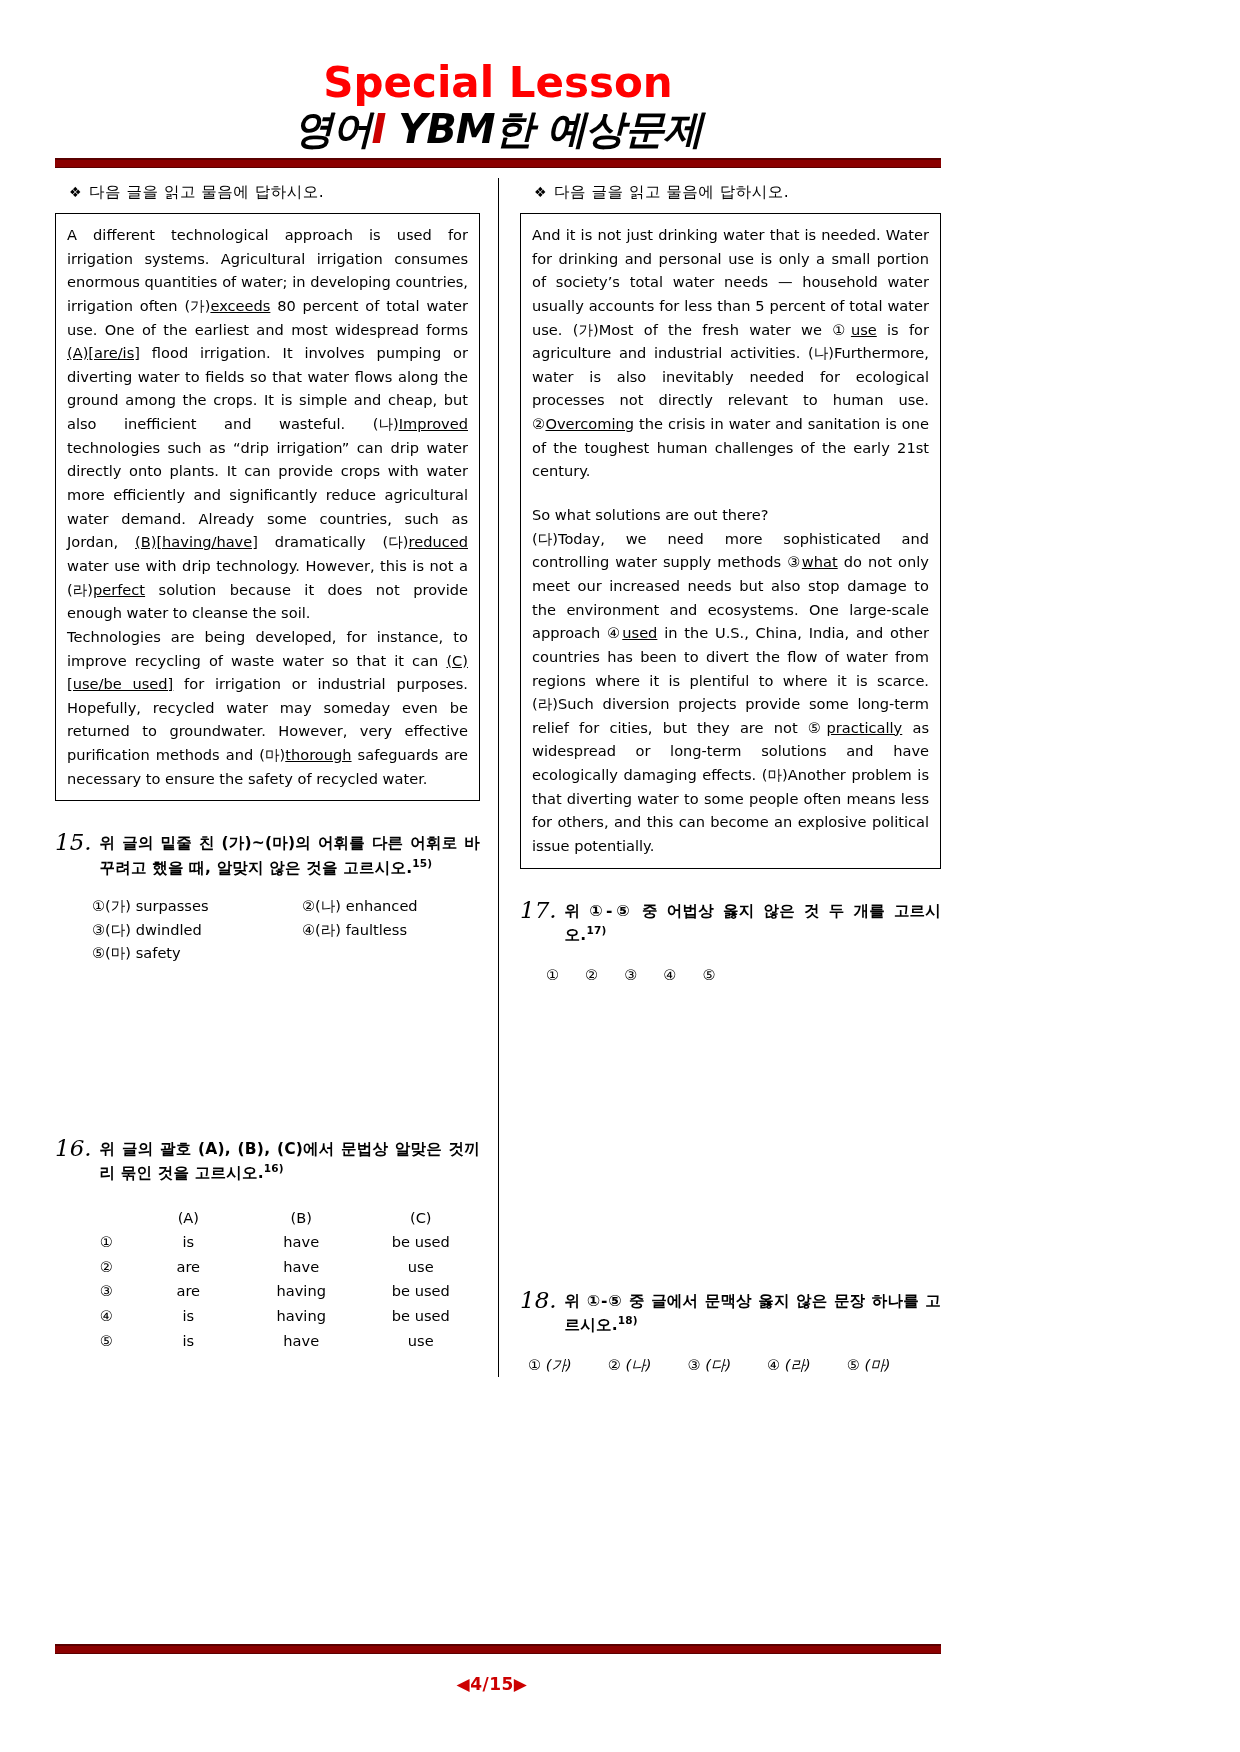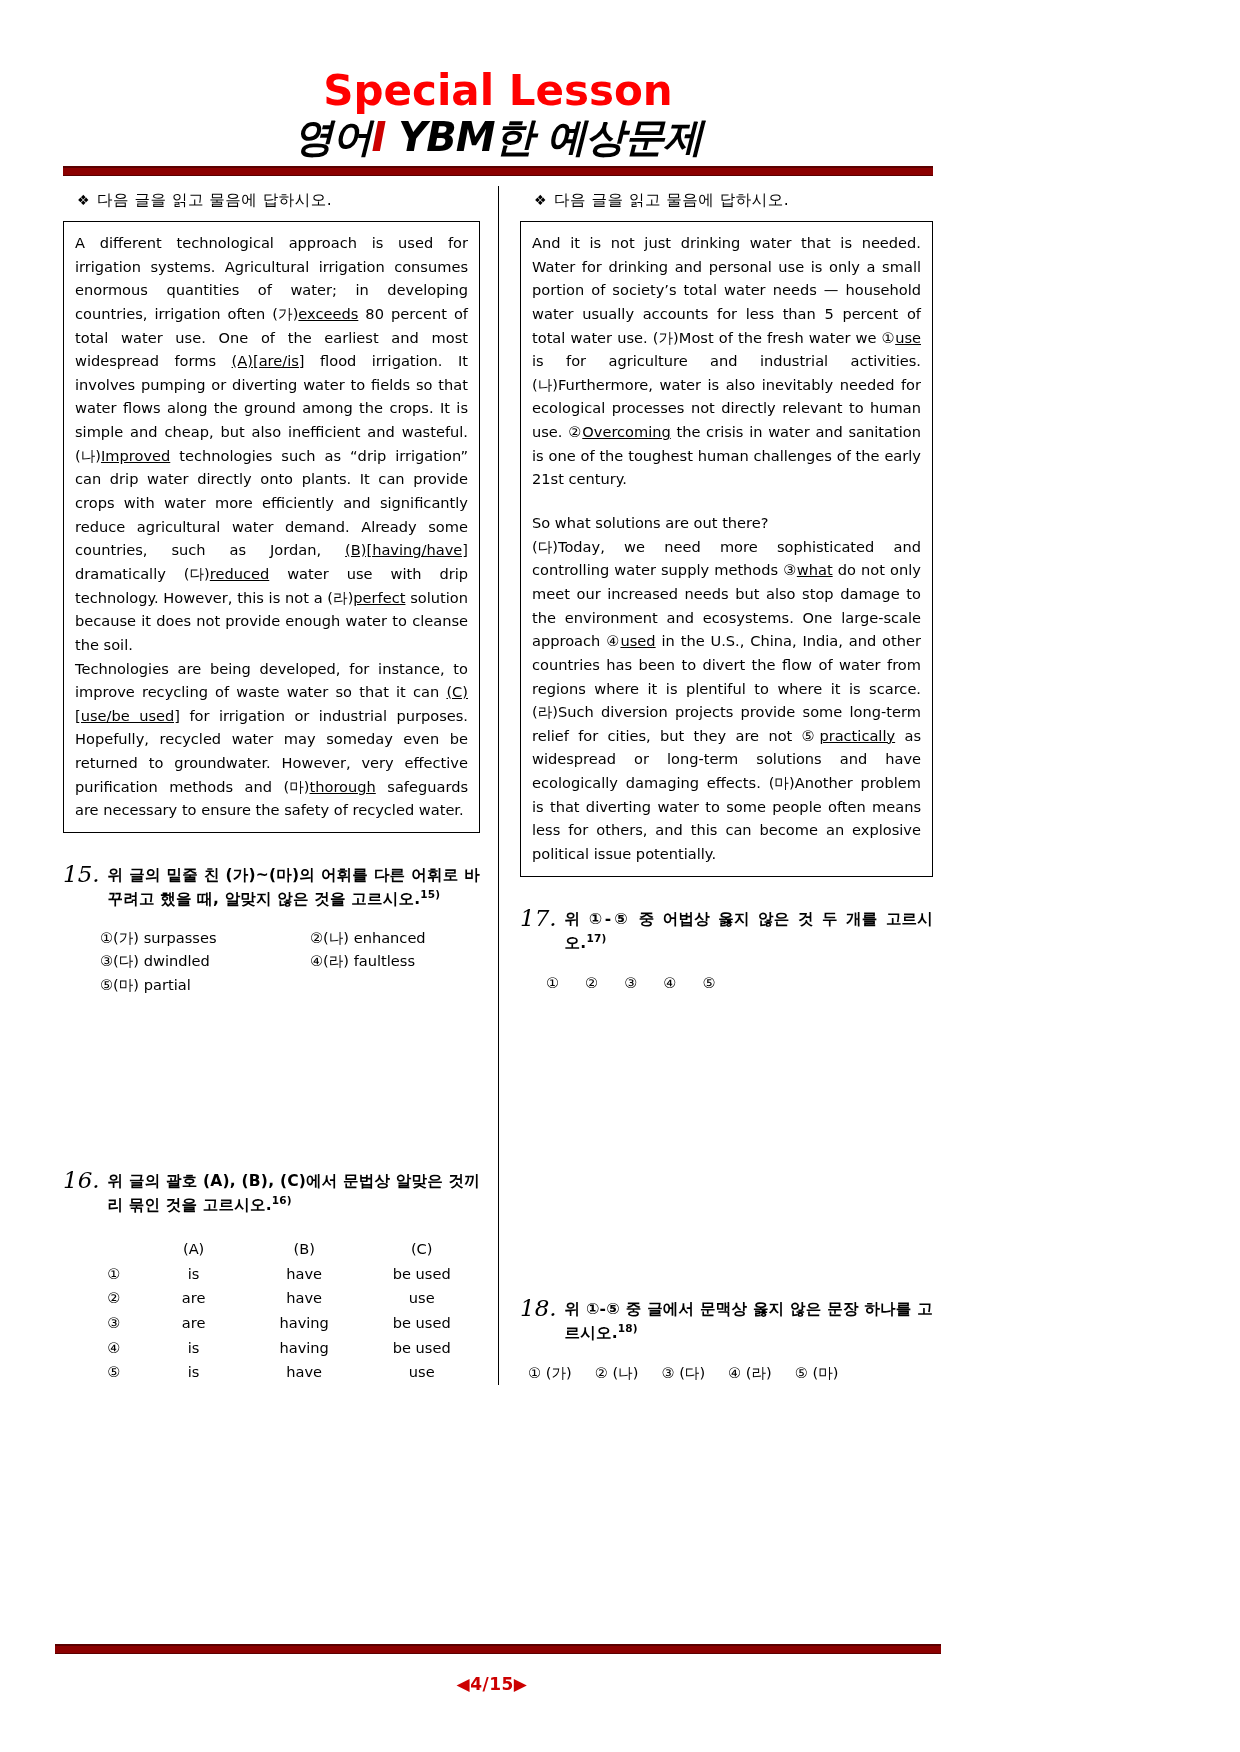--- a/index.html
+++ b/index.html
@@ -12,21 +12,21 @@
     height: 1752px;
     font-family: "DejaVu Sans", "Liberation Sans", sans-serif;
     position: relative;
     overflow: hidden;
   }
   .page {
     width: 996px;
     height: 1752px;
     position: relative;
     box-sizing: border-box;
-    padding: 8px;
+    padding: 0;
   }
 
   
   .header {
     text-align: center;
     padding-top: 62px;
   }
   .title-en {
     color: #ff0000;
     font-weight: bold;
@@ -158,21 +158,21 @@
   
   .choices-inline {
     margin: 16px 0 0 26px;
     font-size: 14.6px;
     line-height: 1.6;
     display: flex;
     gap: 26px;
   }
   .choices-inline .ci { white-space: nowrap; }
 
-  .choices-inline.wide { gap: 23px; }
+  .choices-inline.wide { gap: 36px; font-style: italic; }
 
   
   .ans-table {
     margin: 20px 0 0 22px;
     border-collapse: collapse;
     font-size: 14.6px;
     line-height: 1.55;
   }
   .ans-table td, .ans-table th {
     padding: 1px 0;
@@ -236,21 +236,21 @@
       <div class="question">
         <div class="q-head">
           <span class="q-num">15.</span>
           <span class="q-text"><span>위 글의 밑줄 친 (가)~(마)의 어휘를 다른 어휘로 바꾸려고 했을 때, 알맞지 않은 것을 고르시오.</span><sup>15)</sup></span>
         </div>
         <div class="choices-grid">
           <div class="choice">①(가) surpasses</div>
           <div class="choice">②(나) enhanced</div>
           <div class="choice">③(다) dwindled</div>
           <div class="choice">④(라) faultless</div>
-          <div class="choice">⑤(마) partial</div>
+          <div class="choice">⑤(마) safety</div>
         </div>
       </div>
 
       <div class="question" style="margin-top:170px;">
         <div class="q-head">
           <span class="q-num">16.</span>
           <span class="q-text"><span>위 글의 괄호 (A), (B), (C)에서 문법상 알맞은 것끼리 묶인 것을 고르시오.</span><sup>16)</sup></span>
         </div>
         <table class="ans-table">
           <thead>

